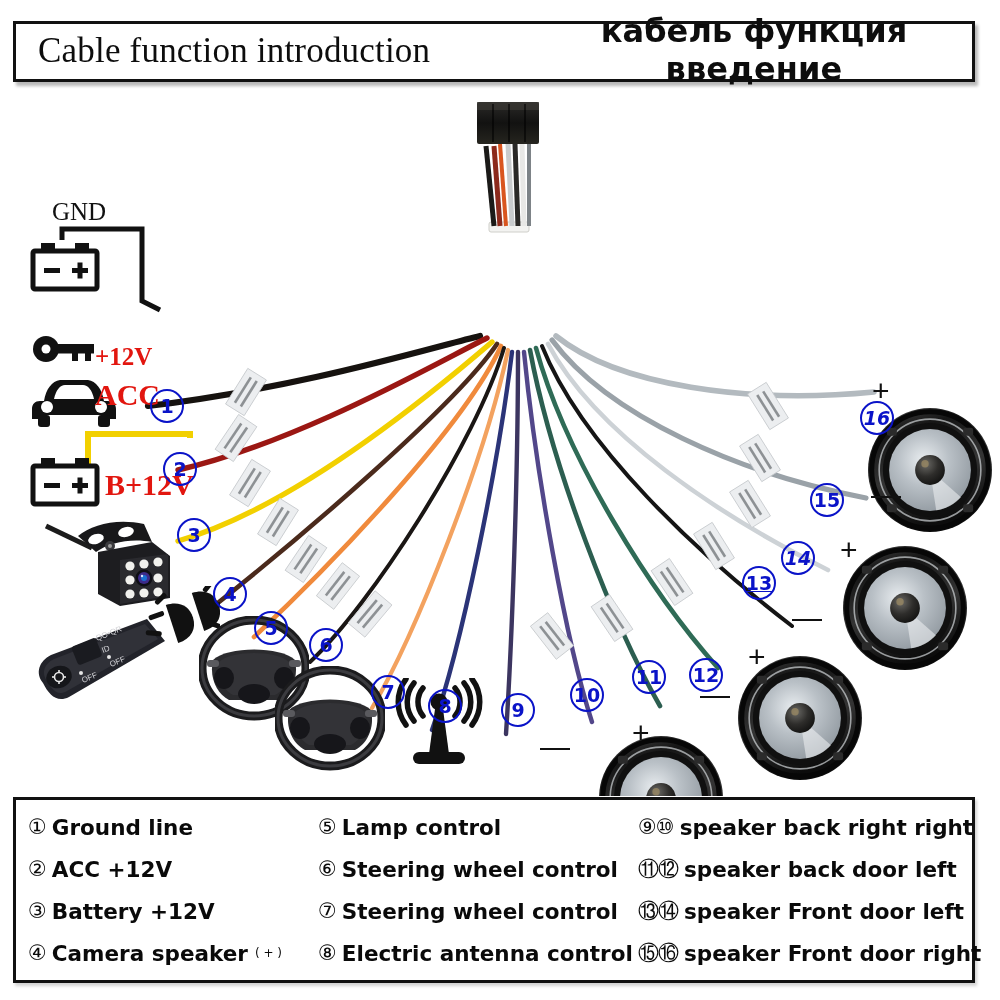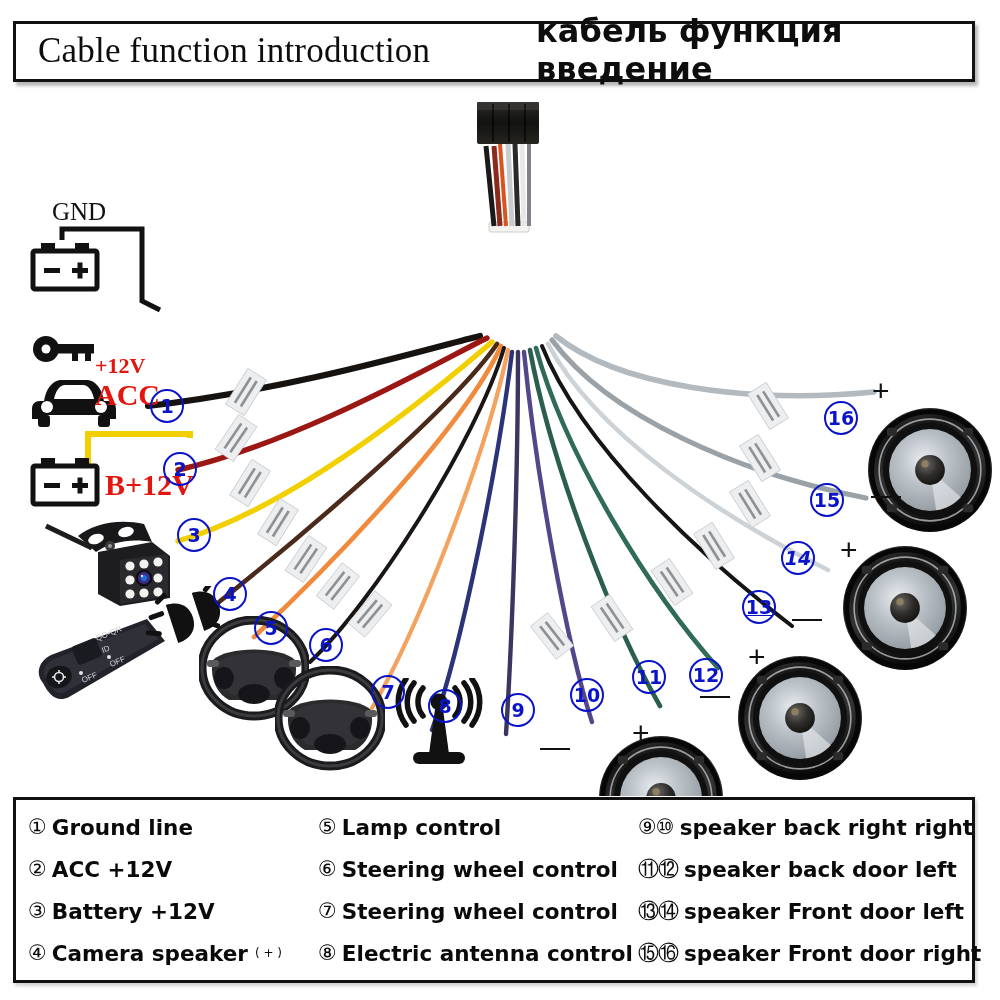--- a/index.html
+++ b/index.html
@@ -19,20 +19,21 @@
   }
   .header-en{
     position:absolute;left:22px;top:50%;transform:translateY(-52%);
     font-size:35px;font-weight:400;color:#0d0d0d;letter-spacing:.2px;
     font-family:"Liberation Serif", serif;
   }
   .header-ru{
     position:absolute;left:520px;top:50%;transform:translateY(-52%);
     font-size:32px;font-weight:700;color:#0d0d0d;letter-spacing:.1px;
     font-family:"DejaVu Sans", sans-serif;
+    text-align:center;
   }
 
   
   .legend-box{
     position:absolute;left:13px;top:797px;width:962px;height:186px;
     border:3px solid #111;background:#fff;box-sizing:border-box;
     box-shadow:2px 3px 3px rgba(0,0,0,.18);
   }
   .legend-grid{
     position:absolute;inset:0;display:grid;
@@ -296,21 +297,21 @@
       <rect x="50.5" y="21.5" width="5" height="16" fill="#111"></rect>
     </svg>
 
     <svg style="position:absolute;left:32px;top:249px;" width="64" height="30" viewBox="0 0 64 30">
       <circle cx="14" cy="14" r="13" fill="#111"></circle>
       <circle cx="14" cy="14" r="4.5" fill="#fff"></circle>
       <rect x="22" y="9" width="40" height="9.5" fill="#111"></rect>
       <rect x="40" y="18" width="6" height="8" fill="#111"></rect>
       <rect x="53" y="18" width="6" height="8" fill="#111"></rect>
     </svg>
-    <div class="lbl-red" style="left:95px;top:267px;font-size:22px;">+12V</div>
+    <div class="lbl-red" style="left:95px;top:257px;font-size:25px;">+12V</div>
 
     <svg style="position:absolute;left:30px;top:283px;" width="88" height="60" viewBox="0 0 88 60">
       <path d="M10,32 L14,32 C16,20 22,12 30,11 L58,11 C66,12 72,20 74,32 L78,32
                C83,32 86,35 86,40 L86,50 L74,50 L74,46 L14,46 L14,50 L2,50 L2,40
                C2,35 5,32 10,32 Z" fill="#111"></path>
       <path d="M24,30 C26,21 30,16 35,16 L53,16 C58,16 62,21 64,30 Z" fill="#fff"></path>
       <circle cx="17" cy="38" r="6" fill="#fff"></circle>
       <circle cx="71" cy="38" r="6" fill="#fff"></circle>
       <rect x="8" y="46" width="12" height="12" rx="3" fill="#111"></rect>
       <rect x="68" y="46" width="12" height="12" rx="3" fill="#111"></rect>
@@ -431,24 +432,24 @@
         <div class="cnum s1" style="left: 177px; top: 432px;">3</div>
         <div class="cnum s1" style="left: 213px; top: 491px;">4</div>
         <div class="cnum s1" style="left: 254px; top: 525px;">5</div>
         <div class="cnum s1" style="left: 309px; top: 542px;">6</div>
         <div class="cnum s1" style="left: 371px; top: 589px;">7</div>
         <div class="cnum s1" style="left: 428px; top: 603px;">8</div>
         <div class="cnum s1" style="left: 501px; top: 607px;">9</div>
         <div class="cnum s1" style="left: 570px; top: 592px;">10</div>
         <div class="cnum s1" style="left: 632px; top: 574px;">11</div>
         <div class="cnum s1" style="left: 689px; top: 540px; margin-top: 32px;">12</div>
-        <div class="cnum s1" style="left: 742px; top: 504px; text-decoration: underline;">13</div>
+        <div class="cnum s1" style="left: 742px; top: 480px; text-decoration: underline;">13</div>
         <div class="cnum s1" style="left: 781px; top: 455px; font-style: italic;">14</div>
         <div class="cnum s1" style="left: 810px; top: 397px;">15</div>
-        <div class="cnum s1" style="left: 824px; top: 315px;">16</div>
+        <div class="cnum s1" style="left: 860px; top: 315px; font-style: italic;">16</div>
         <div class="plusmin" style="left: 872px; top: 296px; font-size: 30px; line-height: 18px;">+</div>
         <div class="plusmin" style="left: 871px; top: 400px; font-size: 30px; line-height: 18px;">—</div>
         <div class="plusmin" style="left: 840px; top: 455px; font-size: 30px; line-height: 18px;">+</div>
         <div class="plusmin" style="left: 792px; top: 523px; font-size: 30px; line-height: 18px;">—</div>
         <div class="plusmin" style="left: 748px; top: 562px; font-size: 30px; line-height: 18px;">+</div>
         <div class="plusmin" style="left: 700px; top: 600px; font-size: 30px; line-height: 18px;">—</div>
         <div class="plusmin" style="left: 632px; top: 638px; font-size: 30px; line-height: 18px;">+</div>
         <div class="plusmin" style="left: 540px; top: 652px; font-size: 30px; line-height: 18px;">—</div>
       </div>
   </div>

